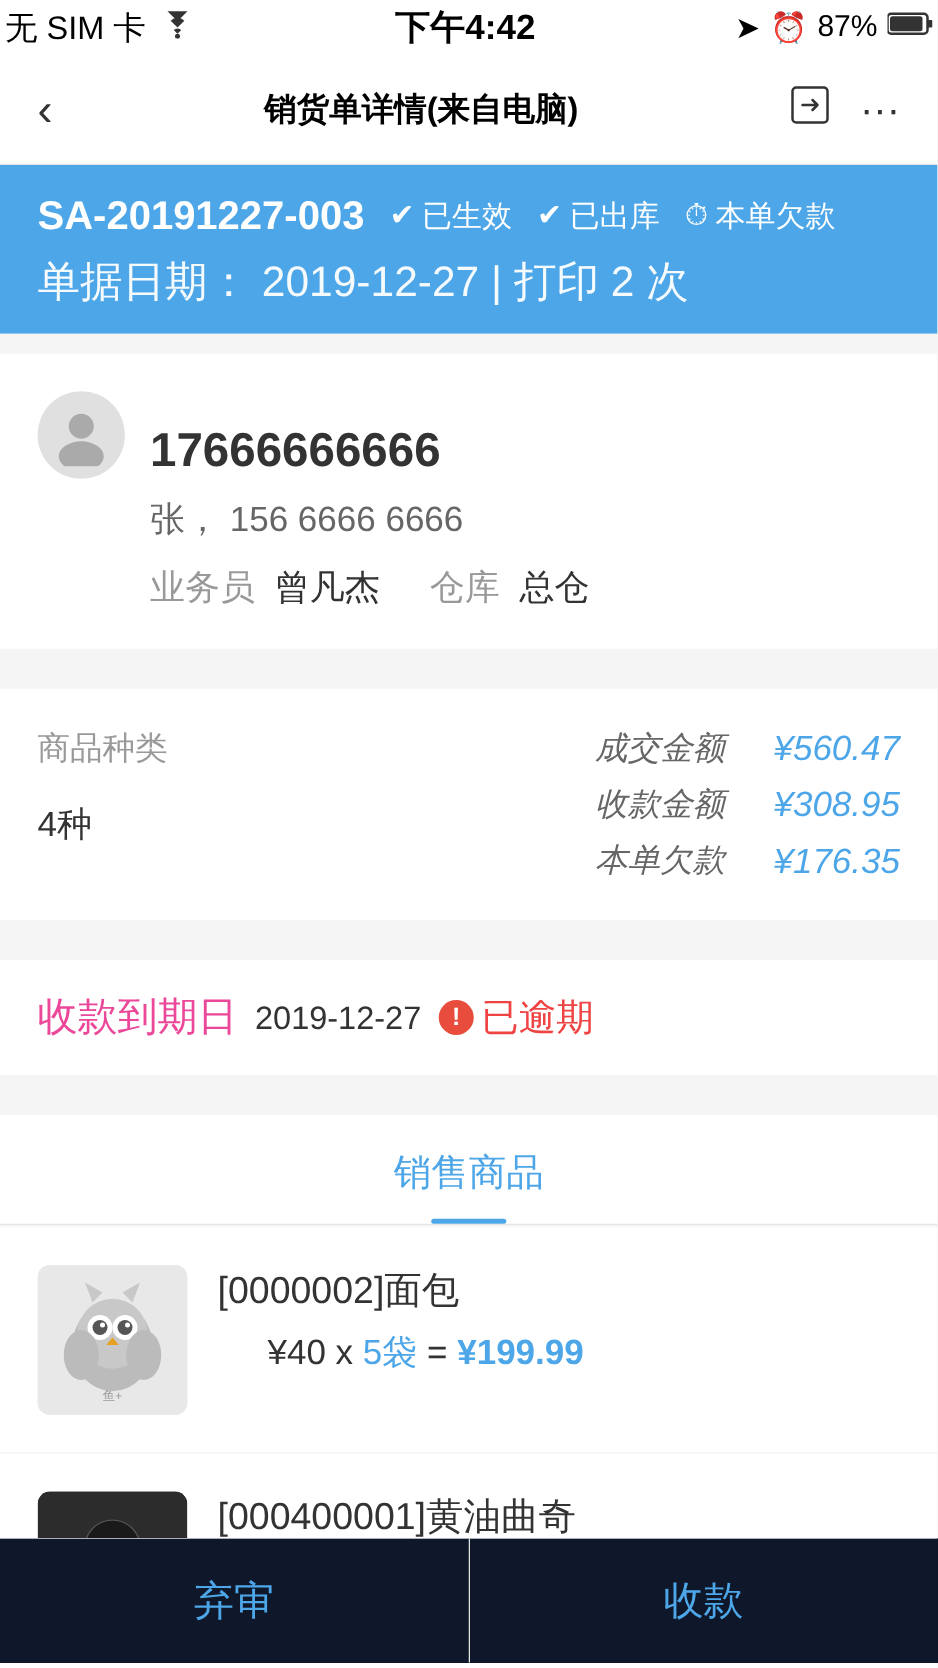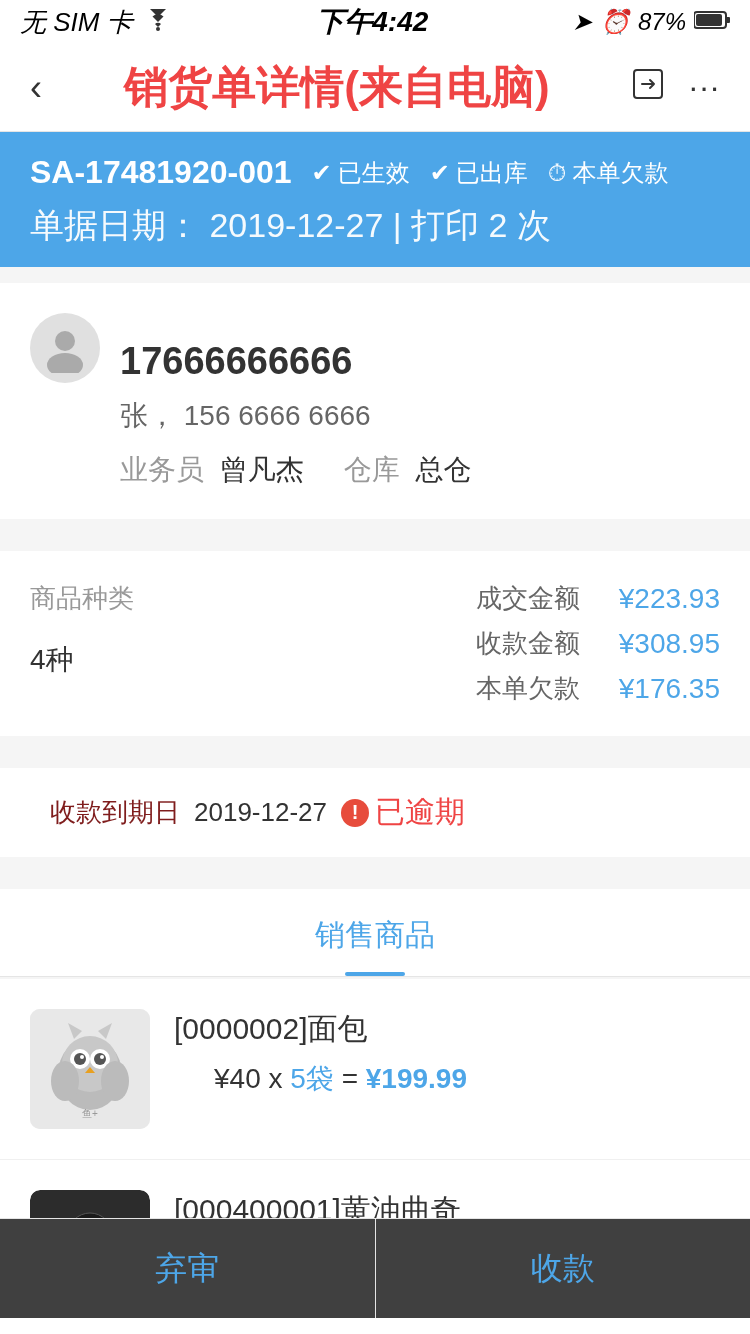--- a/index.html
+++ b/index.html
@@ -13,24 +13,23 @@
       overflow-x: hidden;
     }
 
     
     .status-bar {
       background: #fff;
       height: 44px;
       display: flex;
       align-items: center;
       justify-content: space-between;
-      padding: 0 20px;
+      padding: 0 4px;
       font-size: 28px;
       font-weight: 500;
-      font-style: italic;
     }
     .status-bar-left { display: flex; align-items: center; gap: 10px; font-size: 26px; }
     .status-bar-center { font-size: 28px; font-weight: 600; }
     .status-bar-right { display: flex; align-items: center; gap: 8px; font-size: 24px; }
 
     
     .nav-bar {
       background: #fff;
       height: 88px;
       display: flex;
@@ -40,23 +39,23 @@
       border-bottom: 1px solid #e5e5e5;
     }
     .nav-back {
       font-size: 36px;
       color: #333;
       cursor: pointer;
       display: flex;
       align-items: center;
     }
     .nav-title {
-      font-size: 44px;
+      font-size: 26px;
       font-weight: 600;
-      color: #ef4444;
+      color: #000000;
       text-align: center;
     }
     .nav-right {
       display: flex;
       align-items: center;
       gap: 24px;
     }
     .nav-icon {
       font-size: 32px;
       color: #333;
@@ -148,35 +147,35 @@
       background: #fff;
       padding: 30px;
       margin-bottom: 16px;
       display: flex;
       justify-content: space-between;
       align-items: flex-start;
     }
     .stats-left { display: flex; flex-direction: column; gap: 25px; }
     .stats-label { font-size: 26px; color: #999; }
     .stats-count { font-size: 28px; color: #333; display: inline; }
-    .stats-right { display: flex; flex-direction: column; gap: 10px; text-align: right; }
+    .stats-right { display: flex; flex-direction: column; gap: 10px; text-align: right; font-style: italic; }
     .stat-row { display: flex; justify-content: flex-end; align-items: center; gap: 20px; }
     .stat-name { font-size: 26px; color: #666; }
     .stat-value { font-size: 28px; color: #4da6e8; font-weight: 500; min-width: 120px; text-align: right; }
 
     
     .due-section {
       background: #fff;
       padding: 24px 30px;
       display: flex;
       align-items: center;
       gap: 14px;
       margin-bottom: 16px;
     }
-    .due-label { font-size: 26px; color: #7f1d1d; margin-left: 20px; }
+    .due-label { font-size: 32px; color: #ec4899; }
     .due-date { font-size: 26px; color: #333; }
     .overdue-badge {
       display: flex;
       align-items: center;
       gap: 6px;
       background: transparent;
     }
     .overdue-icon {
       width: 28px;
       height: 28px;
@@ -255,25 +254,25 @@
       padding: 4px 14px;
       border-radius: 4px;
     }
     .product-price { font-size: 28px; color: #333; margin-left: 40px; }
     .price-blue { color: #4da6e8; }
     .price-bold { color: #4da6e8; font-weight: 600; }
 
     
     .bottom-bar {
       position: fixed;
-      bottom: 16px;
+      bottom: 4px;
       left: 0;
       width: 750px;
       height: 100px;
-      background: #404040;
+      background: #0f172a;
       border-top: 1px solid #e5e5e5;
       display: flex;
     }
     .bottom-btn {
       flex: 1;
       display: flex;
       align-items: center;
       justify-content: center;
       font-size: 32px;
       cursor: pointer;
@@ -328,21 +327,21 @@
           <rect x="2" y="2" width="28" height="28" rx="3" stroke="#333" stroke-width="2" fill="none"></rect>
           <path d="M10 16h12M18 12l4 4-4 4" stroke="#333" stroke-width="2" fill="none" stroke-linecap="round" stroke-linejoin="round"></path>
         </svg>
     </span>
     <span class="nav-icon">···</span>
   </div>
 </div>
 
 <div class="header-banner">
   <div class="banner-top">
-    <span class="order-id">SA-17481920-001</span>
+    <span class="order-id">SA-20191227-003</span>
     <span class="badge">
       <span class="badge-check">✔</span>
       <span>已生效</span>
     </span>
     <span class="badge">
       <span class="badge-check">✔</span>
       <span>已出库</span>
     </span>
     <span class="badge">
       <span>⏱</span>
@@ -390,21 +389,21 @@
 <div class="divider"></div>
 
 <div class="stats-section">
   <div class="stats-left">
     <span class="stats-label">商品种类</span>
     <span class="stats-count">4种</span>
   </div>
   <div class="stats-right">
     <div class="stat-row">
       <span class="stat-name">成交金额</span>
-      <span class="stat-value">¥223.93</span>
+      <span class="stat-value">¥560.47</span>
     </div>
     <div class="stat-row">
       <span class="stat-name">收款金额</span>
       <span class="stat-value">¥308.95</span>
     </div>
     <div class="stat-row">
       <span class="stat-name">本单欠款</span>
       <span class="stat-value">¥176.35</span>
     </div>
   </div>

